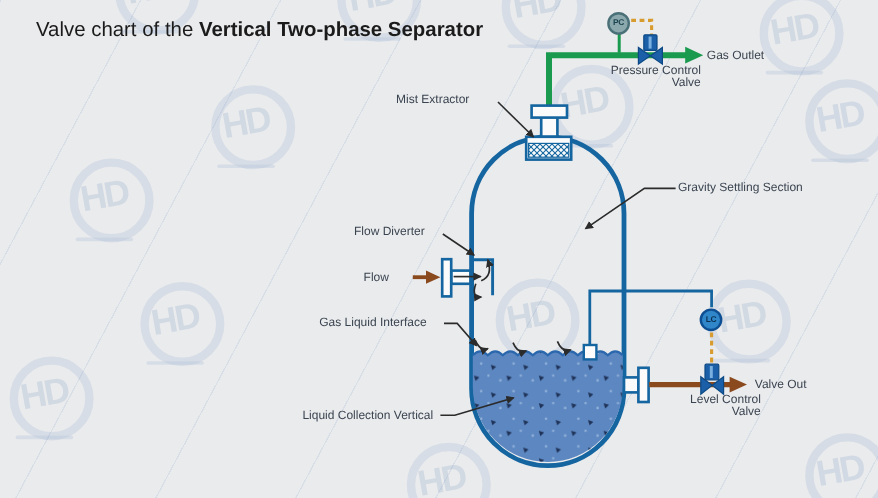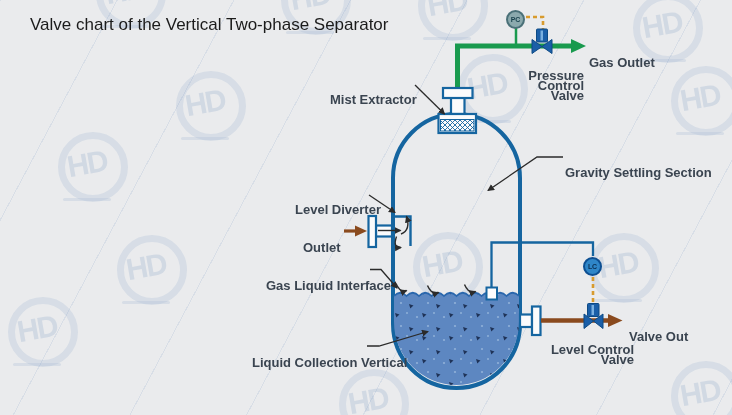--- a/index.html
+++ b/index.html
@@ -25,27 +25,27 @@
   .st-vessel{stroke:var(--c-vessel,#1565a0);}
   .st-green{stroke:var(--c-green,#199a4e);}
   .st-brown{stroke:var(--c-brown,#8a4a1e);}
   .st-signal{stroke:var(--c-signal,#d89b2e);}
   .st-leader{stroke:var(--c-leader,#2b2b2b);}
   .fl-green{fill:var(--c-green,#199a4e);}
   .fl-brown{fill:var(--c-brown,#8a4a1e);}
   .fl-valve{fill:var(--c-valve,#1b5fa8);}
   .fl-liquid{fill:var(--c-liquid,#5d87c1);}
   
-  .lbl{position:absolute; z-index:2; font-size:13px; font-weight:bold;
-    color:var(--c-label,#3a4450); white-space:nowrap; line-height:10px;margin-top:16px;}
+  .lbl{position:absolute; z-index:2; font-size:10px; font-weight:normal;
+    color:var(--c-label,#3a4450); white-space:nowrap; line-height:10px;}
   .lbl.r{text-align:left;}
   .lbl.c{text-align:right; white-space:normal;}
   #page-title{position:absolute; left:30px; top:15px; z-index:2;
     font-size:17px; color:var(--c-title,#1b1b1b); white-space:nowrap;}
-  #page-title .em{font-weight:normal;}
+  #page-title .em{font-weight:bold;}
   
   .inst{position:absolute; z-index:3; width:15px; height:15px; border-radius:50%;
     display:flex; align-items:center; justify-content:center;
     font-size:7px; font-weight:bold; letter-spacing:-0.2px;}
   #pc-badge{left:506px; top:10px; background:var(--c-pc-fill,#8ba9ad);
     border:2px solid var(--c-pc-border,#4a7078); color:#1c4450;}
   #lc-badge{left:583px; top:257px; background:var(--c-lc-fill,#2f86c8);
     border:2px solid var(--c-lc-border,#0d4f92); color:#0a2f52;}
 </style>
 </head>
@@ -204,22 +204,22 @@
       <path d="M369,195 L395,212.5" marker-end="url(#arr)"></path>
       <path d="M370,269.5 H381 L397,288" marker-end="url(#arr)"></path>
       <path d="M367,346 H379 L428,331.5" marker-end="url(#arr)"></path>
     </g>
   </svg>
 
   <div id="page-title"><span>Valve chart of the </span><span class="em">Vertical Two-phase Separator</span></div>
 
   <div class="lbl r" style="left:330px;top:79px;width:83px">Mist Extractor</div>
   <div class="lbl" style="left:565px;top:152px">Gravity Settling Section</div>
-  <div class="lbl r" style="left:295px;top:189px;width:72px">Level Diverter</div>
-  <div class="lbl r" style="left:303px;top:226.5px;width:40px">Outlet</div>
+  <div class="lbl r" style="left:295px;top:189px;width:72px">Flow Diverter</div>
+  <div class="lbl r" style="left:303px;top:226.5px;width:40px">Flow</div>
   <div class="lbl r" style="left:266px;top:265px;width:93px">Gas Liquid Interface</div>
   <div class="lbl r" style="left:252px;top:341.5px;width:113px">Liquid Collection Vertical</div>
 
   <div class="lbl c" style="left:500px;top:55px;width:84px">
     <div>Pressure Control</div>
     <div>Valve</div>
   </div>
   <div class="lbl" style="left:589px;top:41.5px">Gas Outlet</div>
 
   <div class="lbl c" style="left:550px;top:329px;width:84px">

